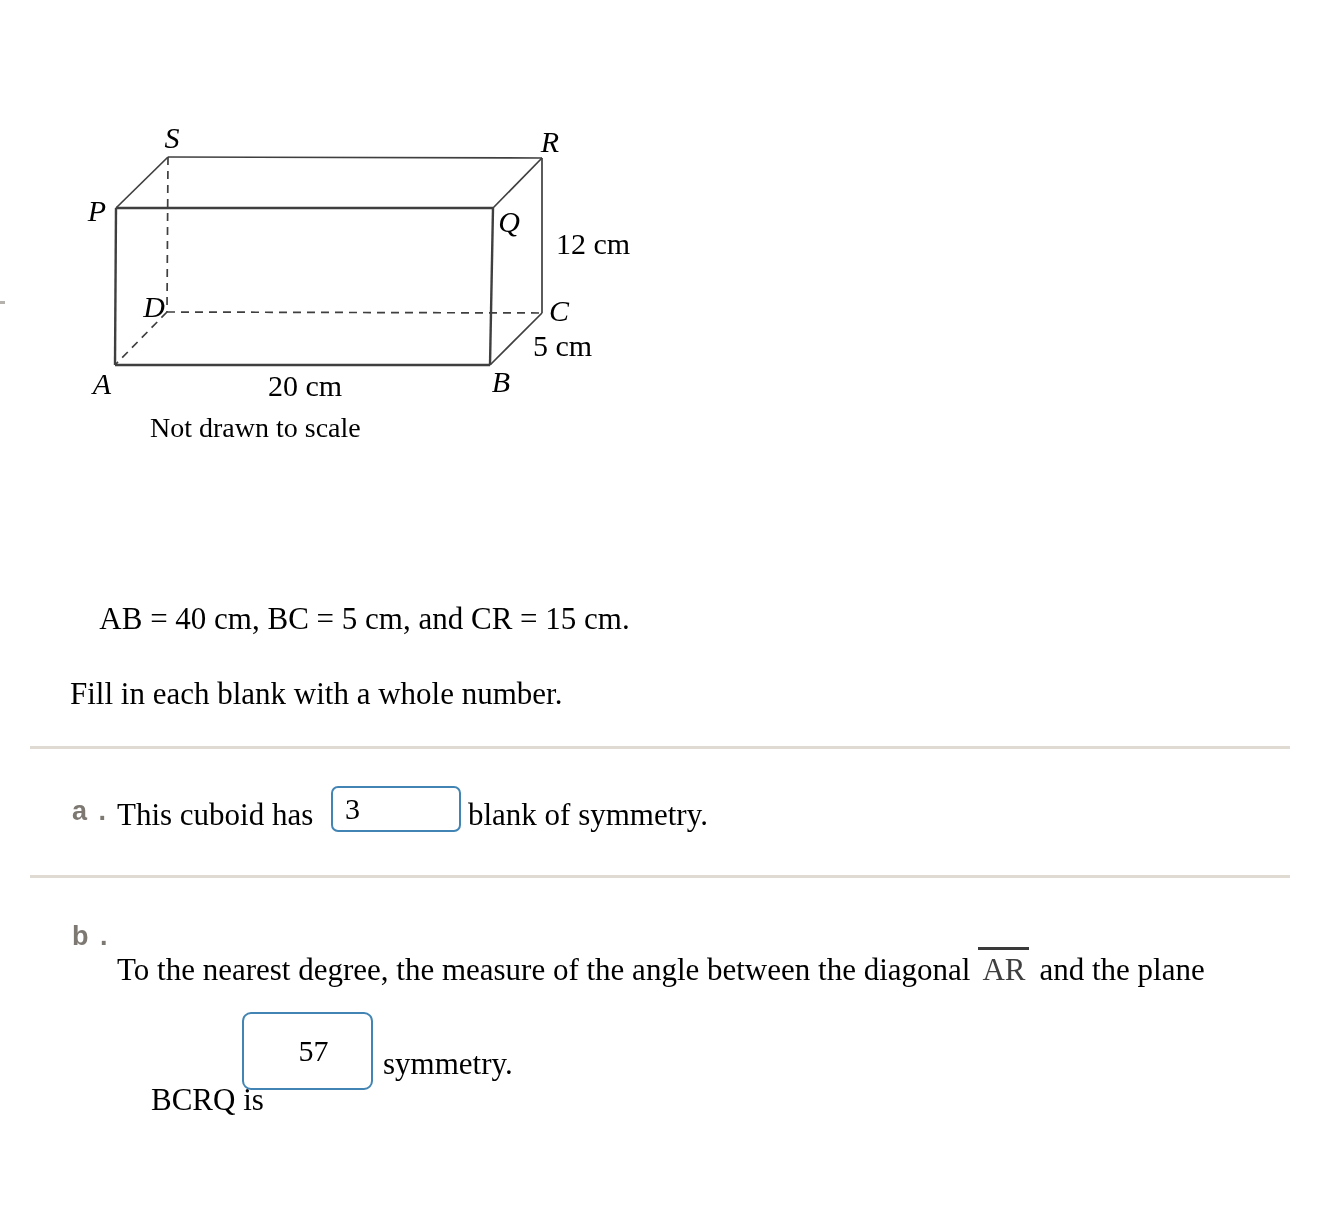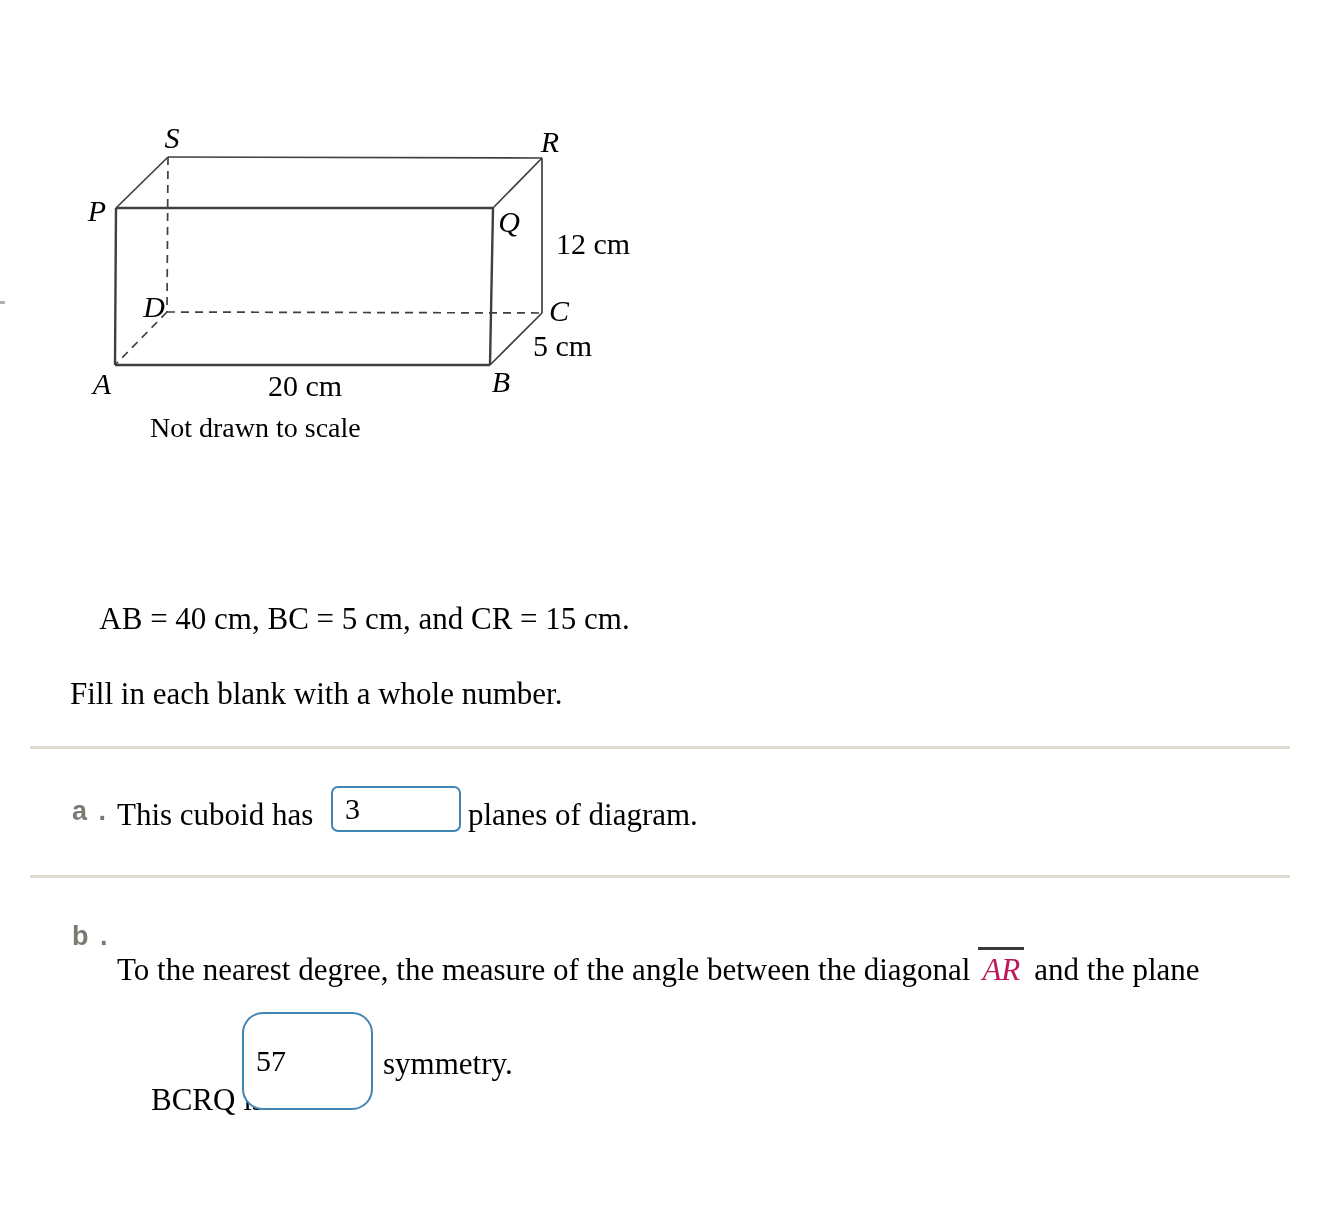--- a/index.html
+++ b/index.html
@@ -39,22 +39,21 @@
     color:#000;
     padding:0 0 0 12px;
     background:#fff;
     outline:none;
   }
   .overline-seg{
     display:inline-block;
     border-top:3px solid #3a3a3a;
     padding:2px 4px 0 4px;
     margin:0 10px 0 8px;
-    font-style:italic;
-    color:#be185d;
+    color:#404040;
   }
   .italic{}
   svg text{
     font-family:"Liberation Serif","DejaVu Serif",serif;
     font-size:30px;
     fill:#000;
   }
   svg text.vlabel{font-style:italic;}
   svg text.note{font-size:28px;}
   .artifact{
@@ -108,27 +107,27 @@
     <span class="italic">AB</span><span> = 40 cm, </span><span class="italic">BC</span><span> = 5 cm, and </span><span class="italic">CR</span><span> = 15 cm.</span>
   </div>
 
   <div class="abs serif-text" style="left:70px;top:676px;font-family:Liberation Serif, serif;">Fill in each blank with a whole number.</div>
 
   <div class="divider" style="top:746px;"></div>
 
   <div class="abs part-label" style="left:72px;top:796px;">a .</div>
   <div class="abs serif-text" style="left:117px;top:797px;">This cuboid has</div>
   <input class="answer-input" style="left: 331px; top: 786px; width: 130px; height: 46px;" value="3">
-  <div class="abs serif-text" style="left:468px;top:797px;">planes of diagram.</div>
+  <div class="abs serif-text" style="left:468px;top:797px;">blank of symmetry.</div>
 
   <div class="divider" style="top:875px;"></div>
 
   <div class="abs part-label" style="left:72px;top:921px;">b .</div>
   <div class="abs serif-text" style="left:117px;top:947px;white-space:normal;width:1160px;">
     <span>To the nearest degree, the measure of the angle between the diagonal</span><span class="overline-seg">AR</span><span>and the plane</span>
   </div>
   <div class="abs serif-text" style="left:120px;top:1046px;">
     <span class="italic">BCRQ</span><span> is</span>
   </div>
-  <input class="answer-input" style="left: 242px; top: 1012px; width: 131px; height: 98px; border-radius: 21px;" value="57">
+  <input class="answer-input" style="left: 242px; top: 1012px; width: 131px; height: 78px; border-radius: 9px; text-align: center;" value="57">
   <div class="abs serif-text" style="left:383px;top:1046px;">symmetry.</div>
 
 </div>
 
 </body></html>

